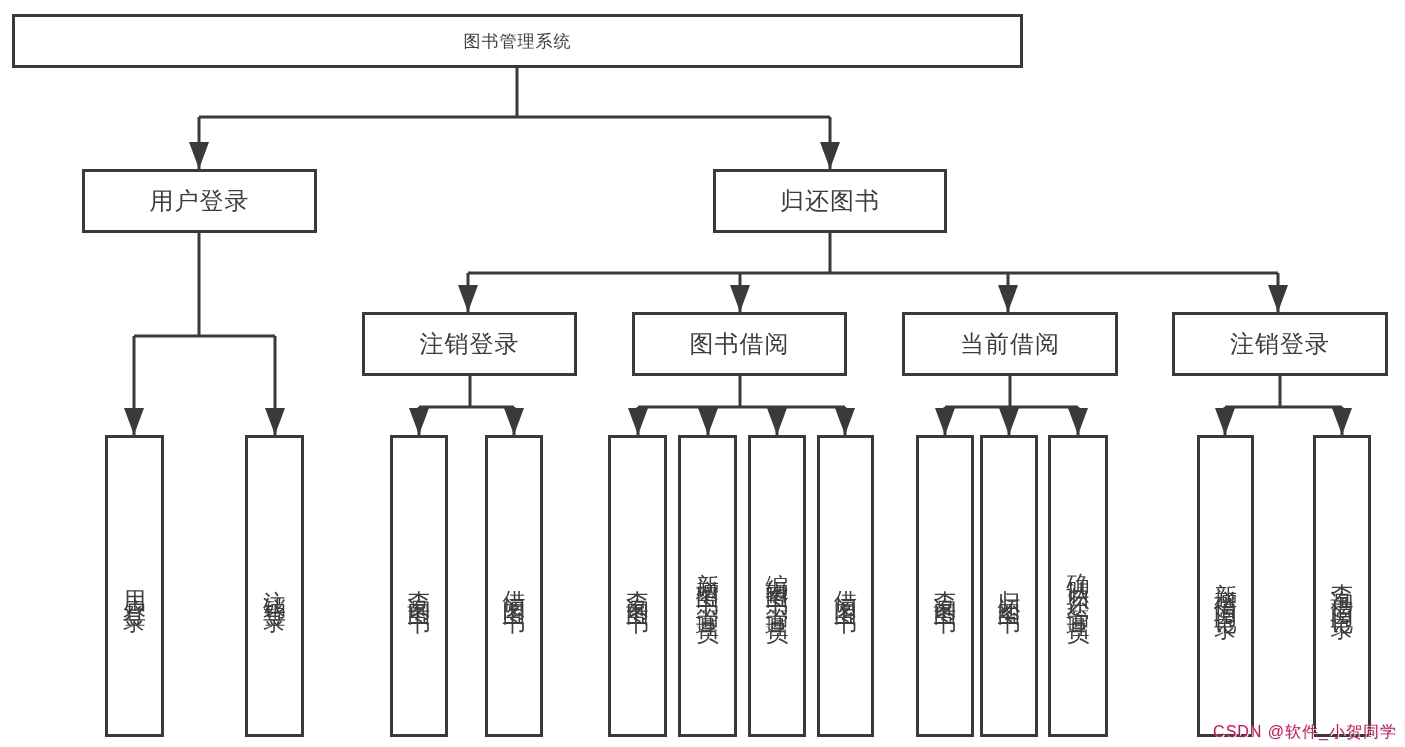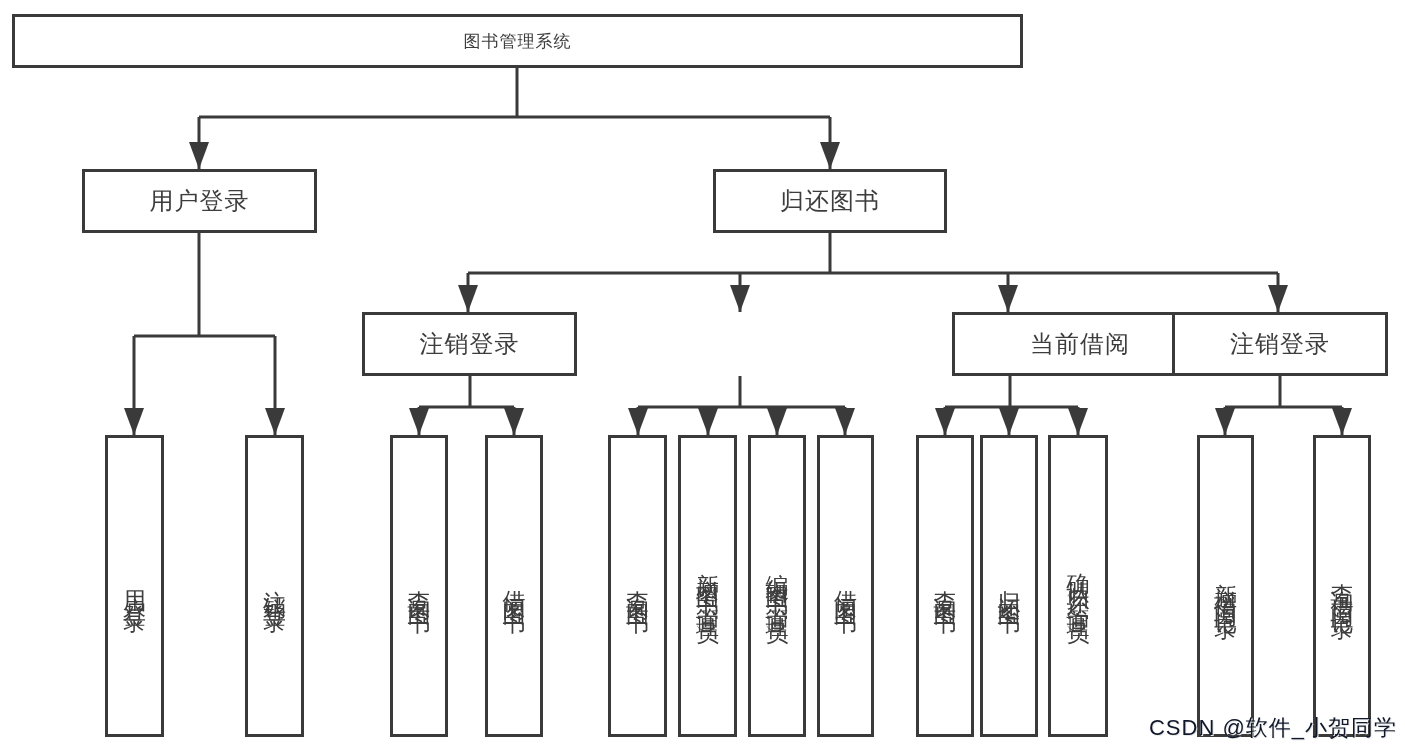--- a/index.html
+++ b/index.html
@@ -16,21 +16,21 @@
   .node.root{font-size:17px;}
   .leaf{
     position:absolute;box-sizing:border-box;border:3px solid #3a3a3a;background:#ffffff;
     display:flex;align-items:center;justify-content:center;
     color:#3d3d3d;font-size:23px;
     writing-mode:vertical-rl;text-orientation:mixed;letter-spacing:7px;
     line-height:1;white-space:nowrap;
   }
   .watermark{
     position:absolute;right:8px;bottom:4px;
-    color:#0f172a;font-size:22px;letter-spacing:1px;
+    color:#be185d;font-size:16px;letter-spacing:1px;
     text-shadow:1px 1px 0 #e9e9e9;white-space:nowrap;
   }
 </style>
 </head>
 <body>
 
 <div class="canvas">
 
   <svg class="wires" viewBox="0 0 1405 747" xmlns="http://www.w3.org/2000/svg">
     <g stroke="#3a3a3a" stroke-width="3" fill="none">
@@ -71,21 +71,22 @@
       <polygon points="1332,408 1352,408 1342,435"></polygon>
     </g>
   </svg>
 
   <div class="node root" style="left:12px;top:14px;width:1011px;height:54px">图书管理系统</div>
 
   <div class="node" style="left:82px;top:169px;width:235px;height:64px">用户登录</div>
   <div class="node" style="left:713px;top:169px;width:234px;height:64px">归还图书</div>
 
   <div class="node" style="left:362px;top:312px;width:215px;height:64px">注销登录</div>
-  <div class="node" style="left:952px;top:312px;width:256px;height:64px">当前借阅</div>
+  <div class="node" style="left:632px;top:312px;width:215px;height:64px">图书借阅</div>
+  <div class="node" style="left:902px;top:312px;width:216px;height:64px">当前借阅</div>
   <div class="node" style="left:1172px;top:312px;width:216px;height:64px">注销登录</div>
 
   <div class="leaf" style="left:105px;top:435px;width:59px;height:302px">用户登录</div>
   <div class="leaf" style="left:245px;top:435px;width:59px;height:302px">注销登录</div>
 
   <div class="leaf" style="left:390px;top:435px;width:58px;height:302px">查询图书</div>
   <div class="leaf" style="left:485px;top:435px;width:58px;height:302px">借阅图书</div>
 
   <div class="leaf" style="left:608px;top:435px;width:59px;height:302px">查询图书</div>
   <div class="leaf" style="left:678px;top:435px;width:59px;height:302px">新增图书（管理员）</div>

